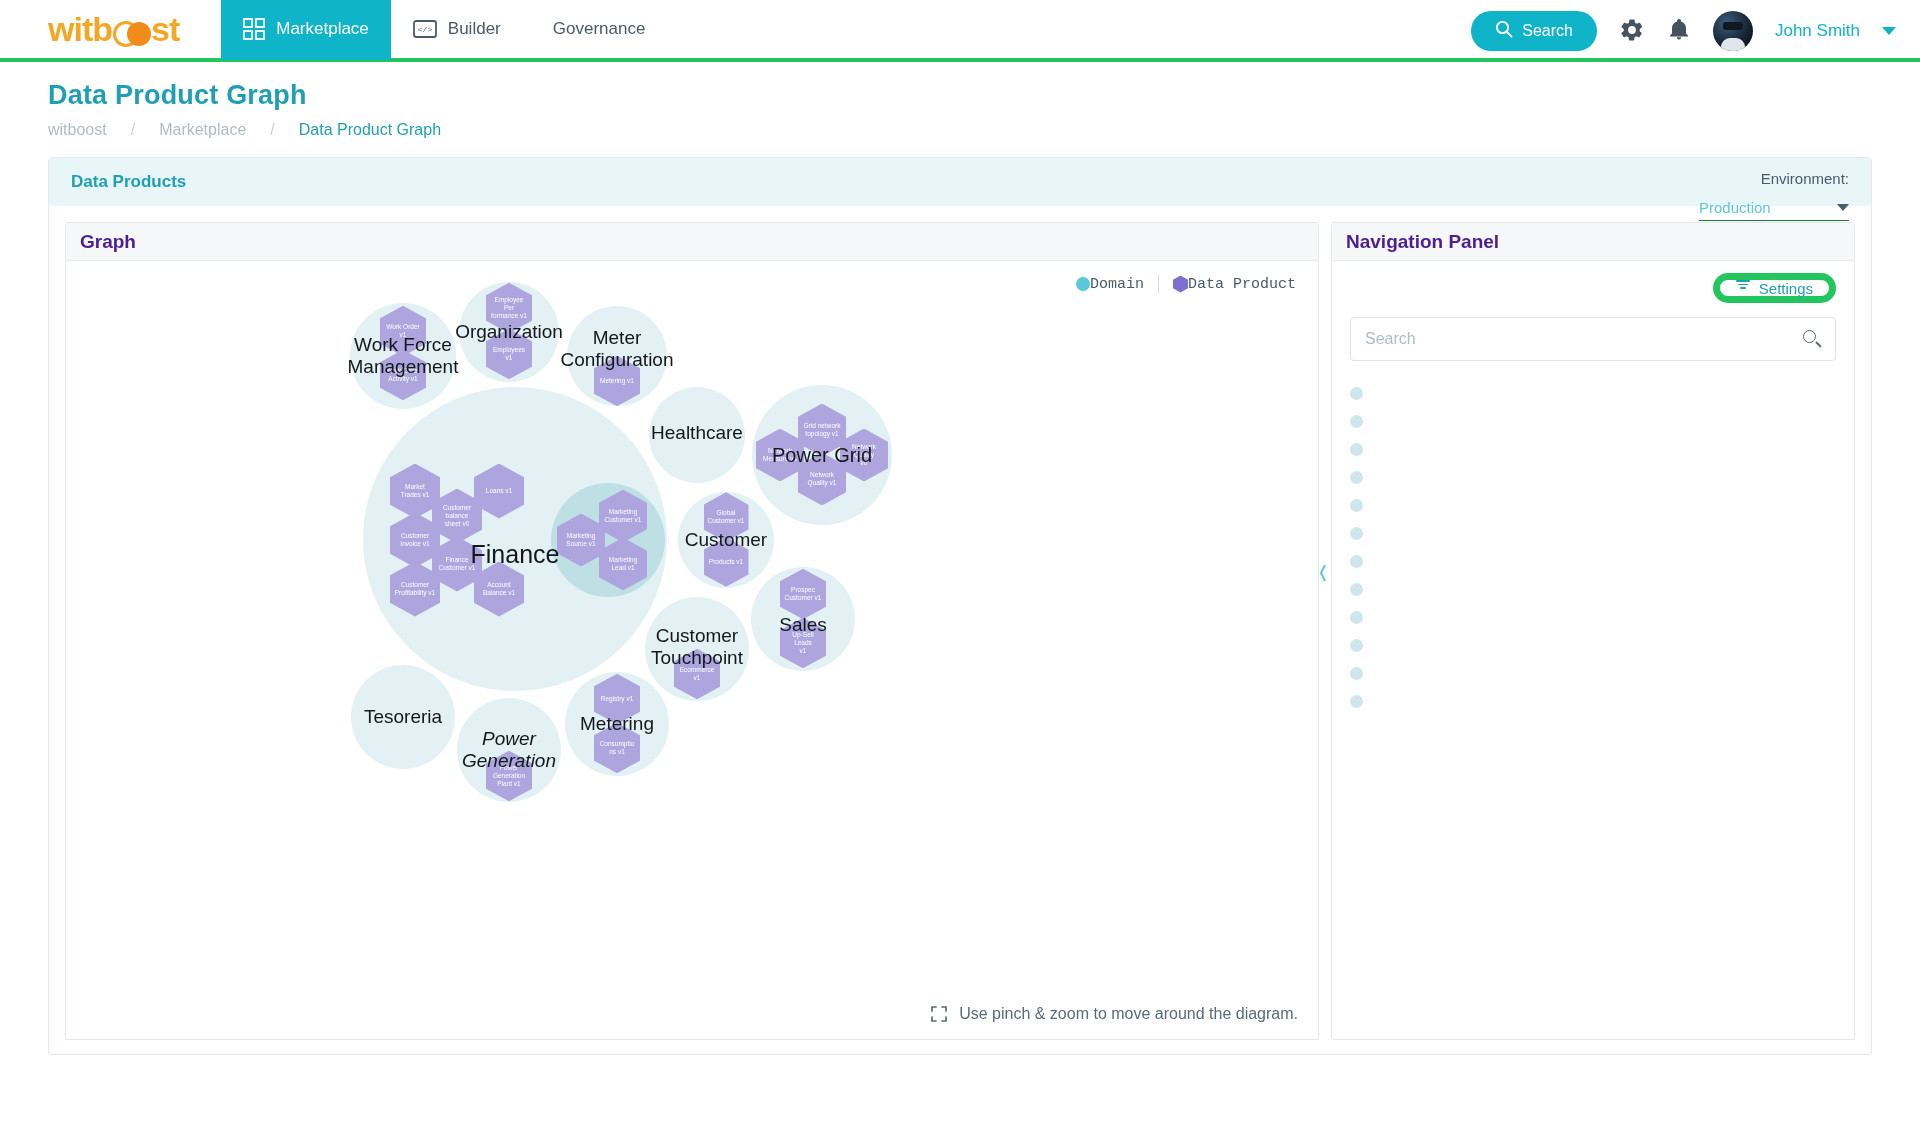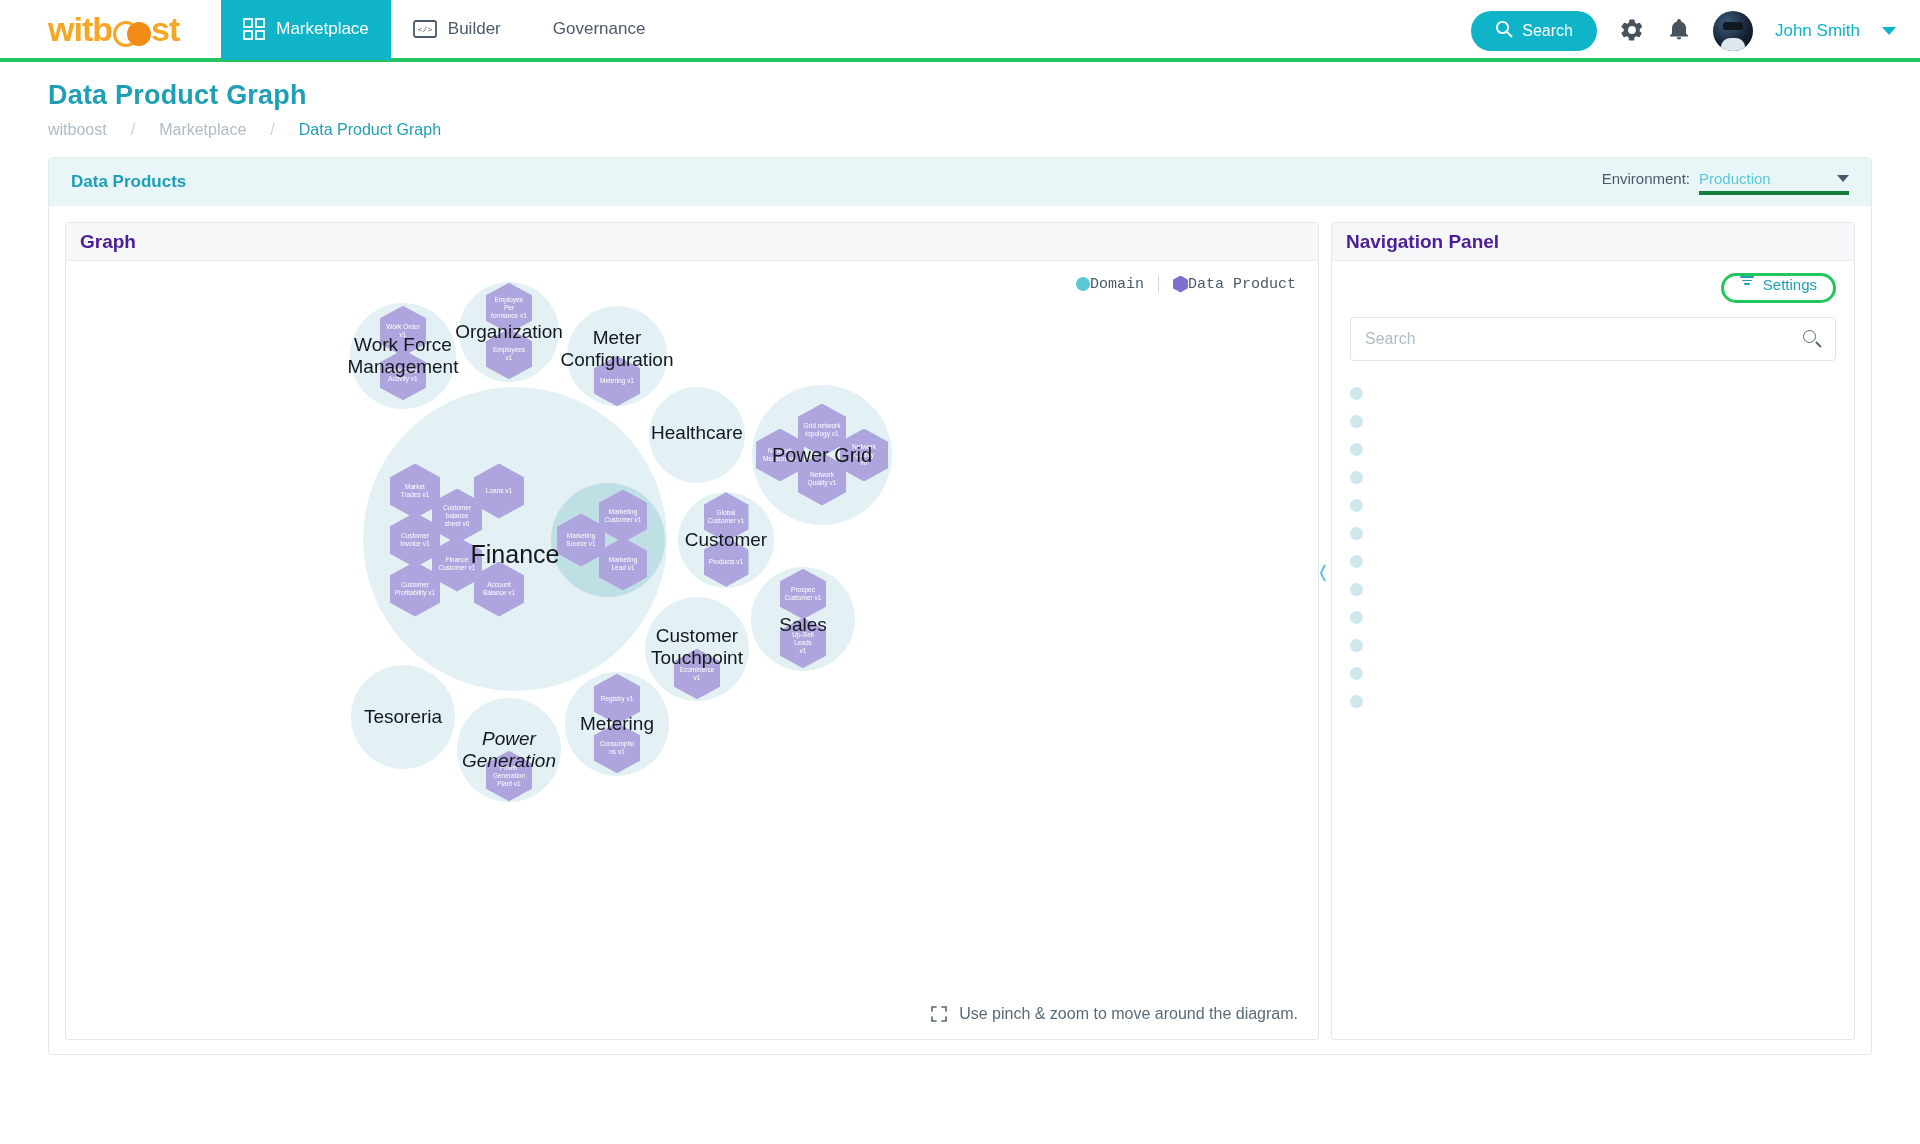--- a/index.html
+++ b/index.html
@@ -91,25 +91,25 @@
     height: 898px;
   }
   .card-head {
     height: 48px; background: #E8F6F8;
     display:flex; align-items:center; padding: 0 22px;
     position:relative;
   }
   .card-head-title { color:#1F9FB5; font-size:17px; font-weight:600;}
   .env-wrap {
     position:absolute; right:22px; top:12px;
-    display:flex; align-items:flex-start; gap:9px; font-size:15px;
+    display:flex; align-items:flex-end; gap:9px; font-size:15px;flex-direction:column;
   }
   .env-label { color:#4A5A6A; padding-bottom:3px;}
   .env-select {
-    border-bottom:4px solid #15803d; min-width:150px;
+    border-bottom:1px solid #15803d; min-width:150px;
     display:flex; align-items:center; justify-content:space-between;
     padding-bottom:4px; cursor:pointer;
   }
   .env-value { color:#5BC8D8; font-size:15px;}
   .env-caret {
     width:0;height:0;border-left:6px solid transparent;border-right:6px solid transparent;
     border-top:7px solid #4A5A6A;
   }
 
   .card-body { display:flex; padding: 16px; gap: 12px; height: 850px; }
@@ -171,21 +171,21 @@
   }
 
   
   .nav-panel{
     flex:1; border:1px solid #E3E9ED; border-radius:3px; background:#fff;
     display:flex; flex-direction:column;
   }
   .nav-panel-body{ padding: 12px 18px; }
   .settings-row{ display:flex; justify-content:flex-end; }
   .settings-btn{
-    border:3px solid #22c55e; background:#fff; color:#1F9FB5;
+    border:7px solid #22c55e; background:#fff; color:#1F9FB5;
     border-radius:18px; height:30px; padding:0 16px;
     display:flex;align-items:flex-start;gap:9px; font-size:15px; cursor:pointer;
     font-family:"Liberation Sans", sans-serif;
   }
   .filter-icon{ display:flex; flex-direction:column; gap:2px; align-items:center;}
   .filter-icon i{ display:block; height:1.6px; background:#1F9FB5; border-radius:1px;}
   .filter-icon i:nth-child(1){width:14px;}
   .filter-icon i:nth-child(2){width:10px;}
   .filter-icon i:nth-child(3){width:6px;}
 

